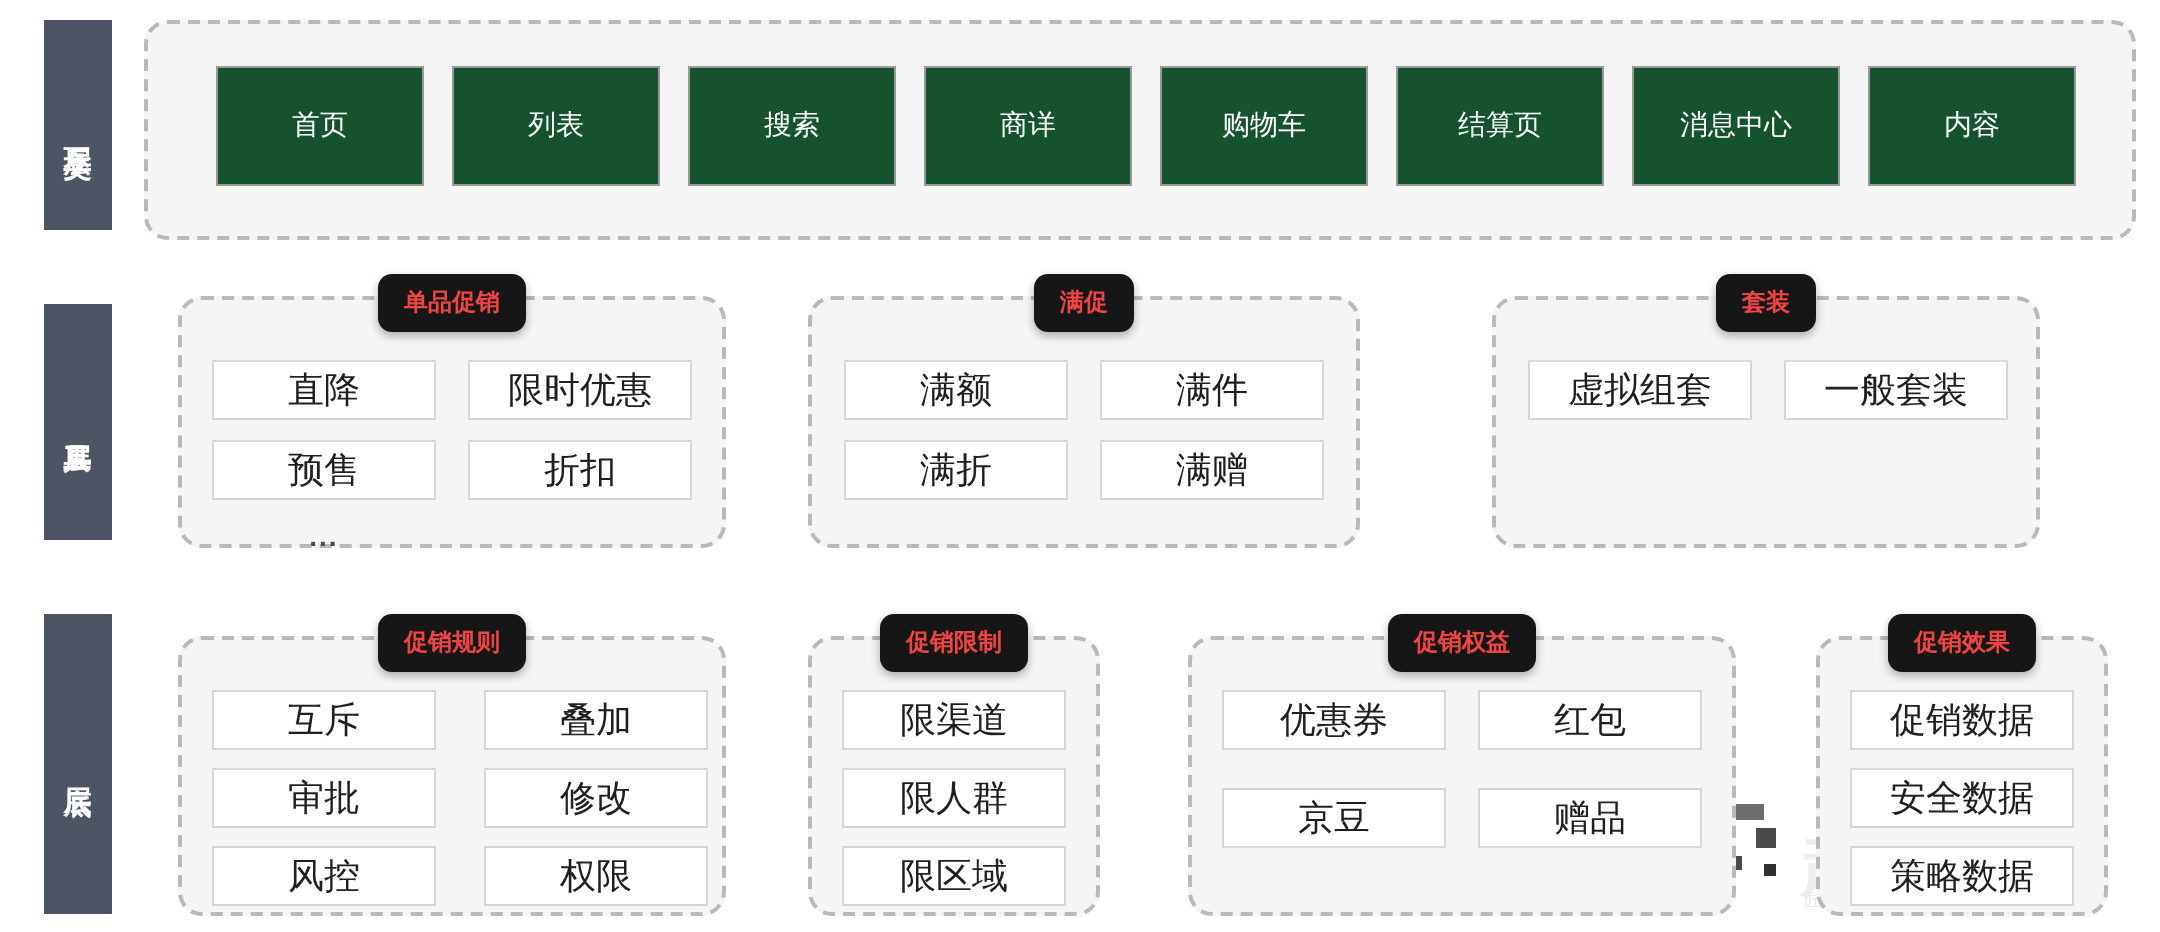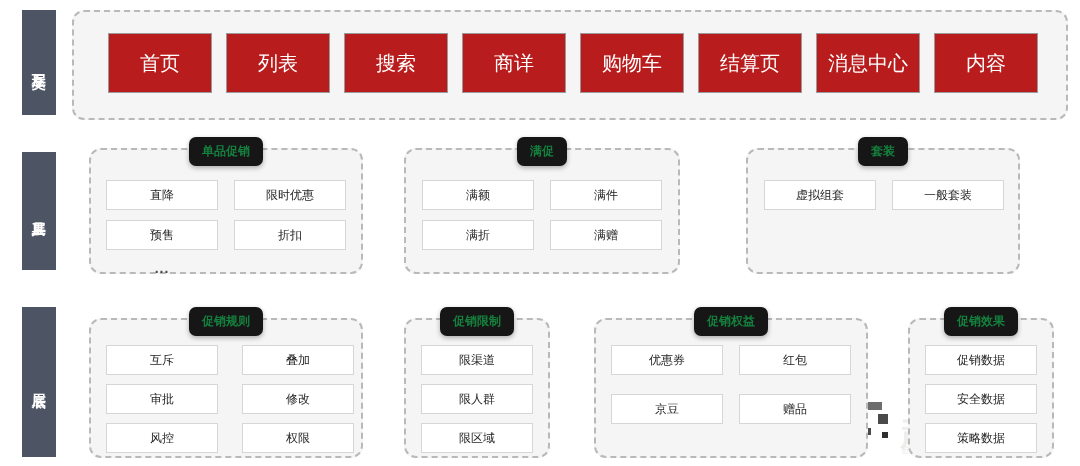--- a/index.html
+++ b/index.html
@@ -85,21 +85,21 @@
     z-index: 1;
   }
 
   
   .badge {
     position: absolute;
     top: -13px;
     left: 50%;
     transform: translateX(-50%);
     background: #161616;
-    color: #15803d;
+    color: #ef4444;
     font-size: 12px;
     font-weight: 700;
     line-height: 1;
     padding: 8px 13px 9px;
     border-radius: 7px;
     white-space: nowrap;
     box-shadow: 0 2px 5px rgba(0,0,0,0.30);
     z-index: 4;
   }
 
@@ -107,24 +107,24 @@
   .tile-row {
     position: absolute;
     display: flex;
     gap: 0;
     z-index: 2;
   }
   .tile {
     box-sizing: border-box;
     width: 104px;
     height: 60px;
-    background: #b91c1c;
+    background: #14532d;
     border: 1px solid #9a9a9a;
     color: #ffffff;
-    font-size: 20px;
+    font-size: 14px;
     display: flex;
     align-items: center;
     justify-content: center;
     white-space: nowrap;
   }
 
   
   .pill-grid {
     position: absolute;
     display: grid;
@@ -132,21 +132,21 @@
   }
   .pill {
     box-sizing: border-box;
     background: #ffffff;
     border: 1px solid #d6d6d6;
     border-radius: 0;
     height: 30px;
     display: flex;
     align-items: center;
     justify-content: center;
-    font-size: 12px;
+    font-size: 18px;
     color: #1f1f1f;
     white-space: nowrap;
   }
   .ellipsis {
     font-size: 14px;
     font-weight: 700;
     color: #4a4a4a;
     display: flex;
     align-items: center;
     justify-content: center;

